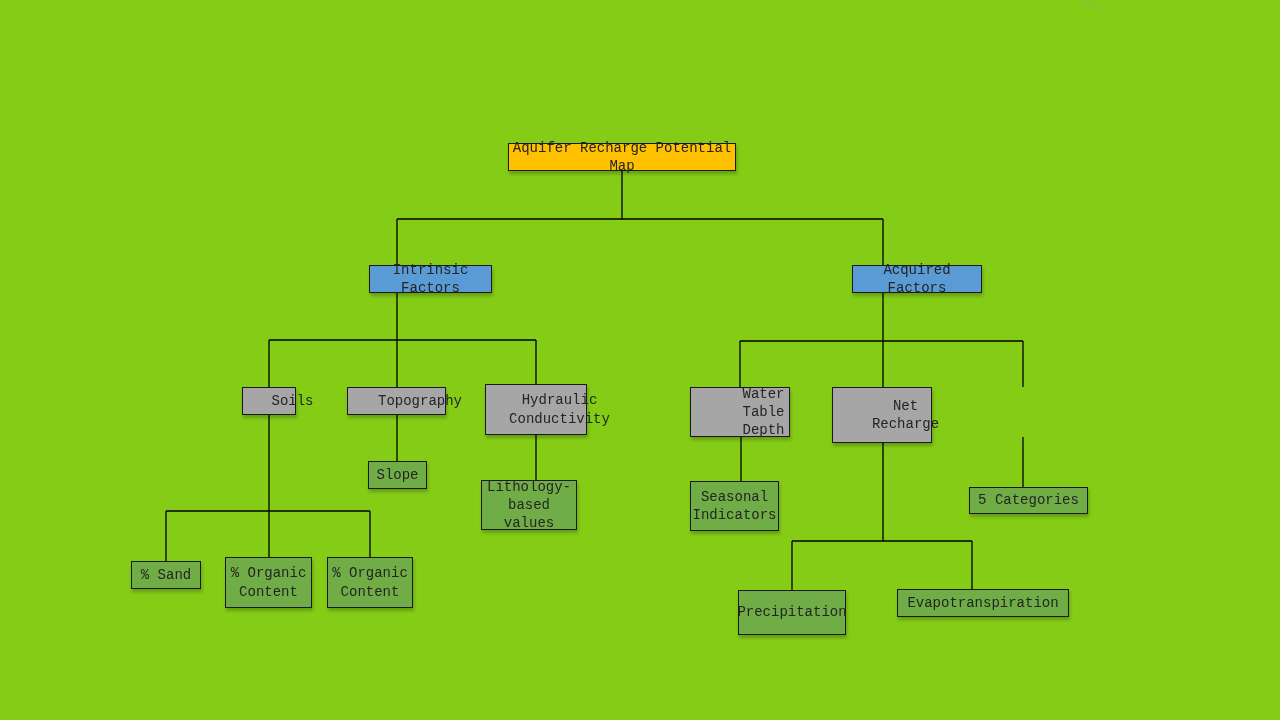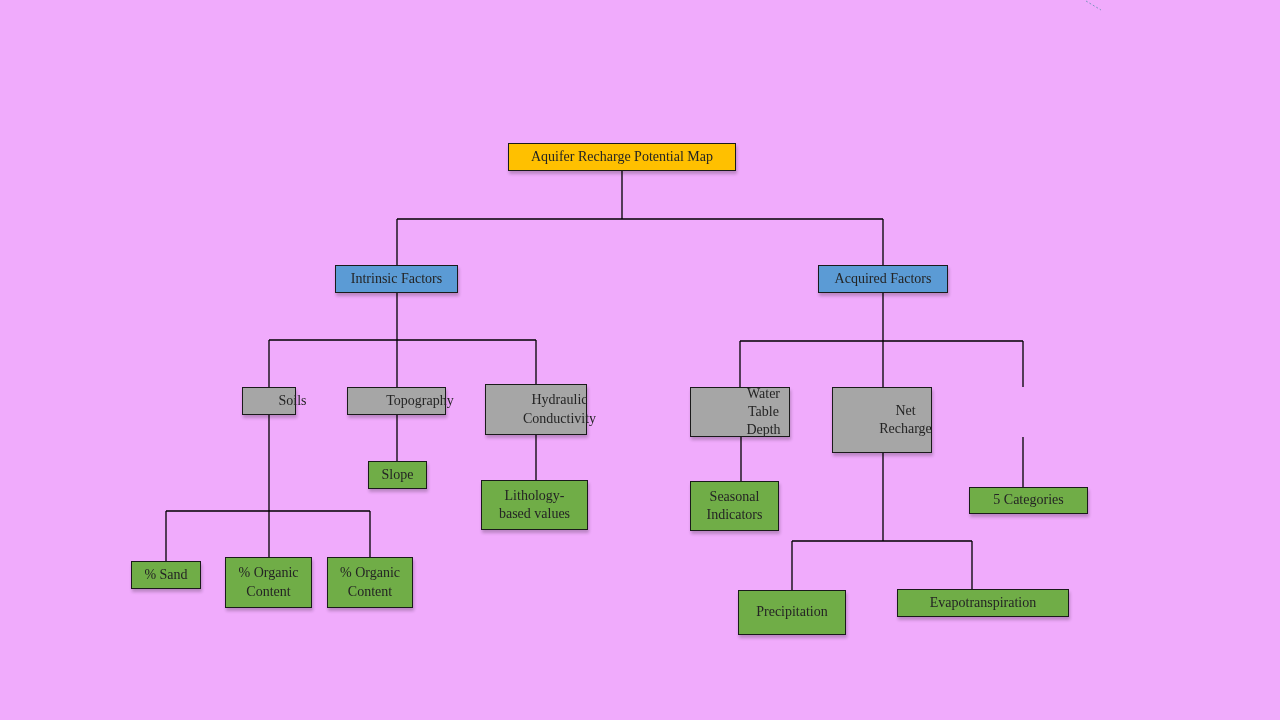--- a/index.html
+++ b/index.html
@@ -4,23 +4,23 @@
 <style>
   html, body {
     margin: 0;
     padding: 0;
     background: #ffffff;
   }
   #canvas {
     position: relative;
     width: 1280px;
     height: 720px;
-    background: #f0abfc;
+    background: #84cc16;
     overflow: hidden;
-    font-family: Liberation Serif, serif;
+    font-family: Liberation Mono, monospace;
   }
   #connectors {
     position: absolute;
     left: 0; top: 0;
     width: 1280px; height: 720px;
   }
   .node {
     position: absolute;
     box-sizing: border-box;
     border: 1.5px solid var(--node-border, #1a1a1a);
@@ -28,21 +28,21 @@
     align-items: center;
     justify-content: center;
     text-align: center;
     font-size: 14px;
     line-height: 1.3;
     color: #242424;
     white-space: pre-line;
     box-shadow: 1px 3px 3px rgba(0,0,0,0.22);
   }
   .node-root    { background: var(--root-fill, #FFC000); }
-  .node-factor  { background: var(--factor-fill, #5B9BD5); }
+  .node-factor  { background: var(--factor-fill, #5B9BD5); margin-left: 34px; }
   .node-param   { background: var(--parameter-fill, #A6A6A6); padding-left: 47px; }
   .node-derived { background: var(--derived-fill, #70AD47); }
 </style>
 </head>
 <body>
 
 <div id="canvas">
 
   <svg id="connectors" viewBox="0 0 1280 720" fill="none" stroke="#000000" stroke-width="1.3">
     <path d="M622 171 V219 M397 219 H883 M397 219 V265 M883 219 V265"></path>
@@ -65,35 +65,35 @@
 
   <div class="node node-param" style="left:242px;top:387px;width:54px;height:28px">Soils</div>
 
   <div class="node node-param" style="left:347px;top:387px;width:99px;height:28px">Topography</div>
 
   <div class="node node-param" style="left:485px;top:384px;width:102px;height:51px">Hydraulic
 Conductivity</div>
 
   <div class="node node-derived" style="left:368px;top:461px;width:59px;height:28px">Slope</div>
 
-  <div class="node node-derived" style="left:481px;top:480px;width:107px;height:50px">Lithology-
+  <div class="node node-derived" style="left:481px;top:480px;width:96px;height:50px">Lithology-
 based values</div>
 
   <div class="node node-derived" style="left:131px;top:561px;width:70px;height:28px">% Sand</div>
 
   <div class="node node-derived" style="left:225px;top:557px;width:87px;height:51px">% Organic
 Content</div>
 
   <div class="node node-derived" style="left:327px;top:557px;width:86px;height:51px">% Organic
 Content</div>
 
   <div class="node node-param" style="left:690px;top:387px;width:100px;height:50px">Water Table
 Depth</div>
 
-  <div class="node node-param" style="left:832px;top:387px;width:100px;height:66px">Net
+  <div class="node node-param" style="left:832px;top:387px;width:100px;height:56px">Net
 Recharge</div>
 
 
   <div class="node node-derived" style="left:690px;top:481px;width:89px;height:50px">Seasonal
 Indicators</div>
 
   <div class="node node-derived" style="left:969px;top:487px;width:119px;height:27px">5 Categories</div>
 
   <div class="node node-derived" style="left:738px;top:590px;width:108px;height:45px">Precipitation</div>
 

